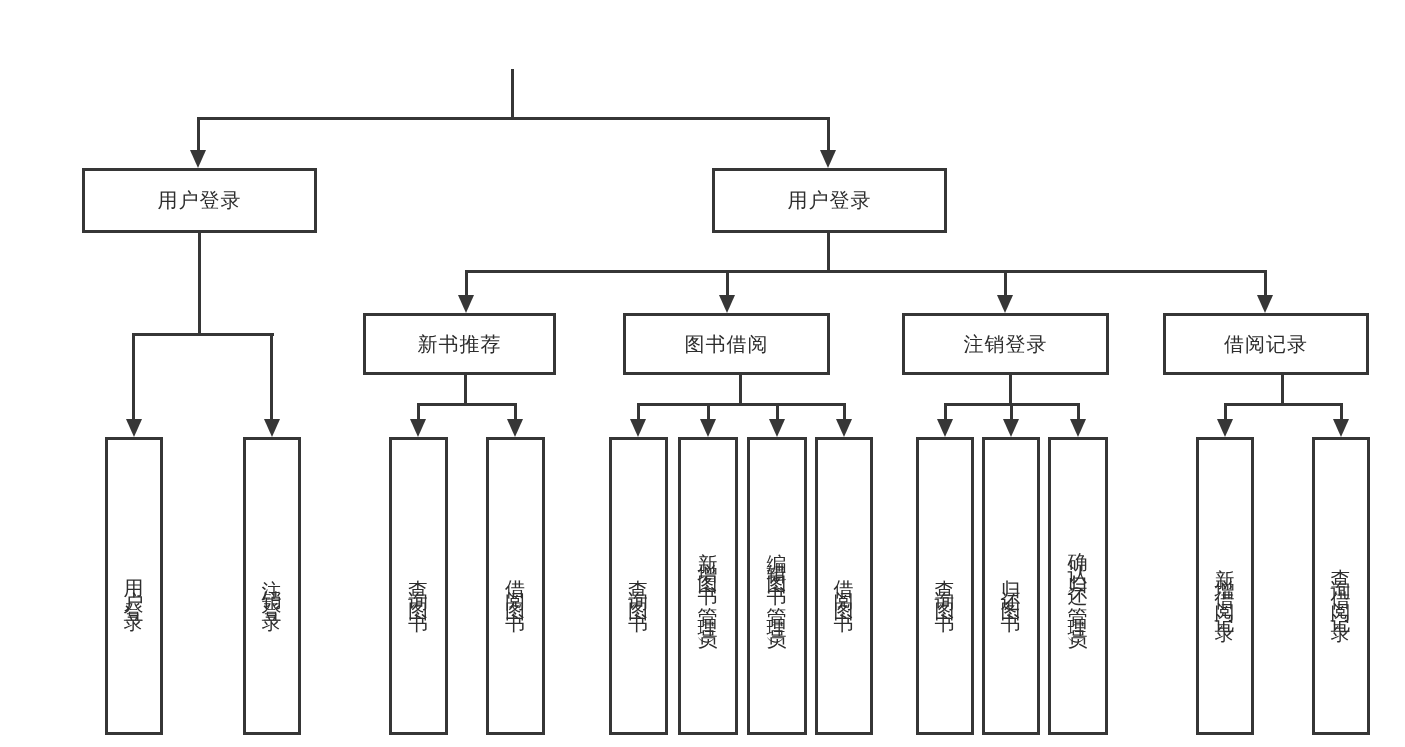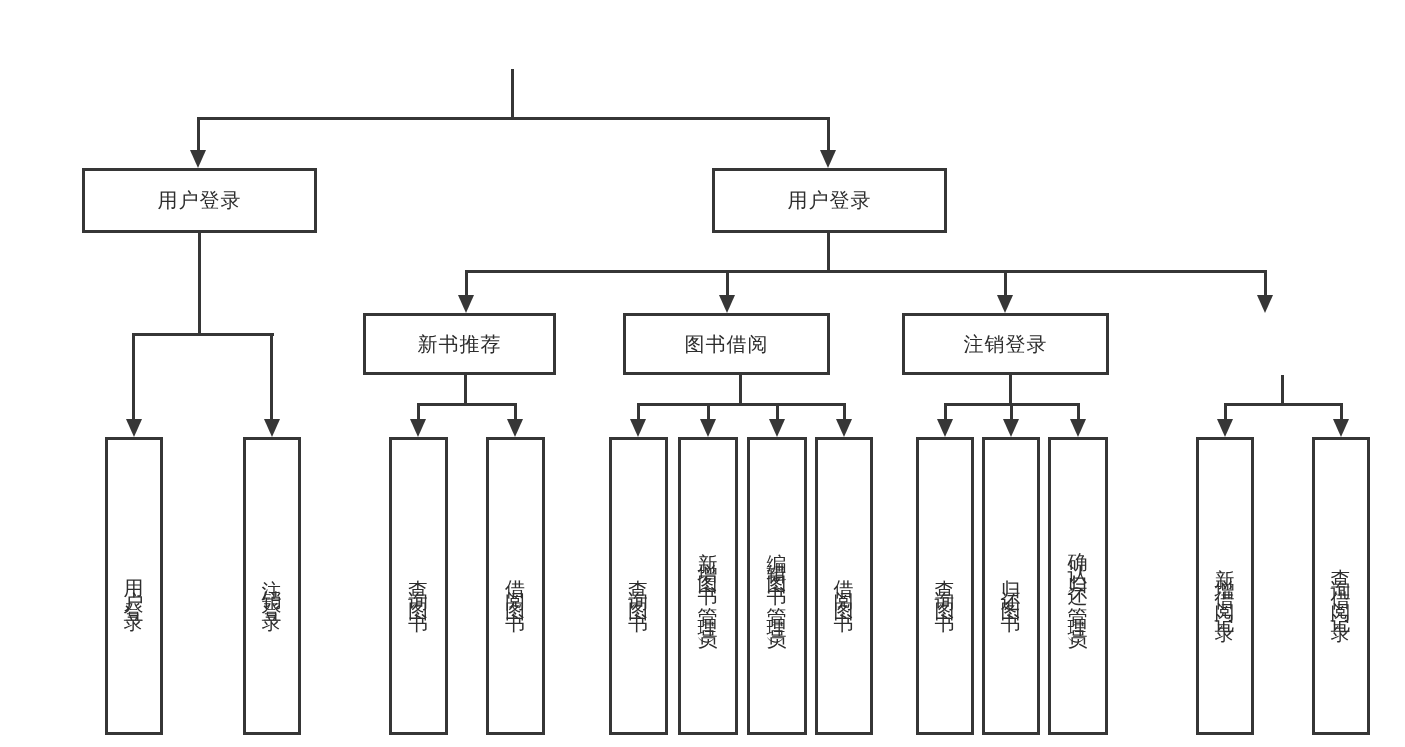--- a/index.html
+++ b/index.html
@@ -81,20 +81,21 @@
   <div class="vl" style="left:726px;top:270px;height:25px"></div>
   <div class="ah" style="left:719px;top:295px"></div>
   <div class="vl" style="left:1004px;top:270px;height:25px"></div>
   <div class="ah" style="left:997px;top:295px"></div>
   <div class="vl" style="left:1264px;top:270px;height:25px"></div>
   <div class="ah" style="left:1257px;top:295px"></div>
 
   <div class="box" style="left:363px;top:313px;width:193px;height:62px">新书推荐</div>
   <div class="box" style="left:623px;top:313px;width:207px;height:62px">图书借阅</div>
   <div class="box" style="left:902px;top:313px;width:207px;height:62px">注销登录</div>
+  <div class="box" style="left:1163px;top:313px;width:206px;height:62px">借阅记录</div>
 
   <div class="vl" style="left:464px;top:375px;height:31px"></div>
   <div class="hl" style="left:417px;top:403px;width:100px"></div>
   <div class="vl" style="left:417px;top:403px;height:16px"></div>
   <div class="ah" style="left:410px;top:419px"></div>
   <div class="vl" style="left:514px;top:403px;height:16px"></div>
   <div class="ah" style="left:507px;top:419px"></div>
 
   <div class="vl" style="left:739px;top:375px;height:31px"></div>
   <div class="hl" style="left:637px;top:403px;width:209px"></div>

